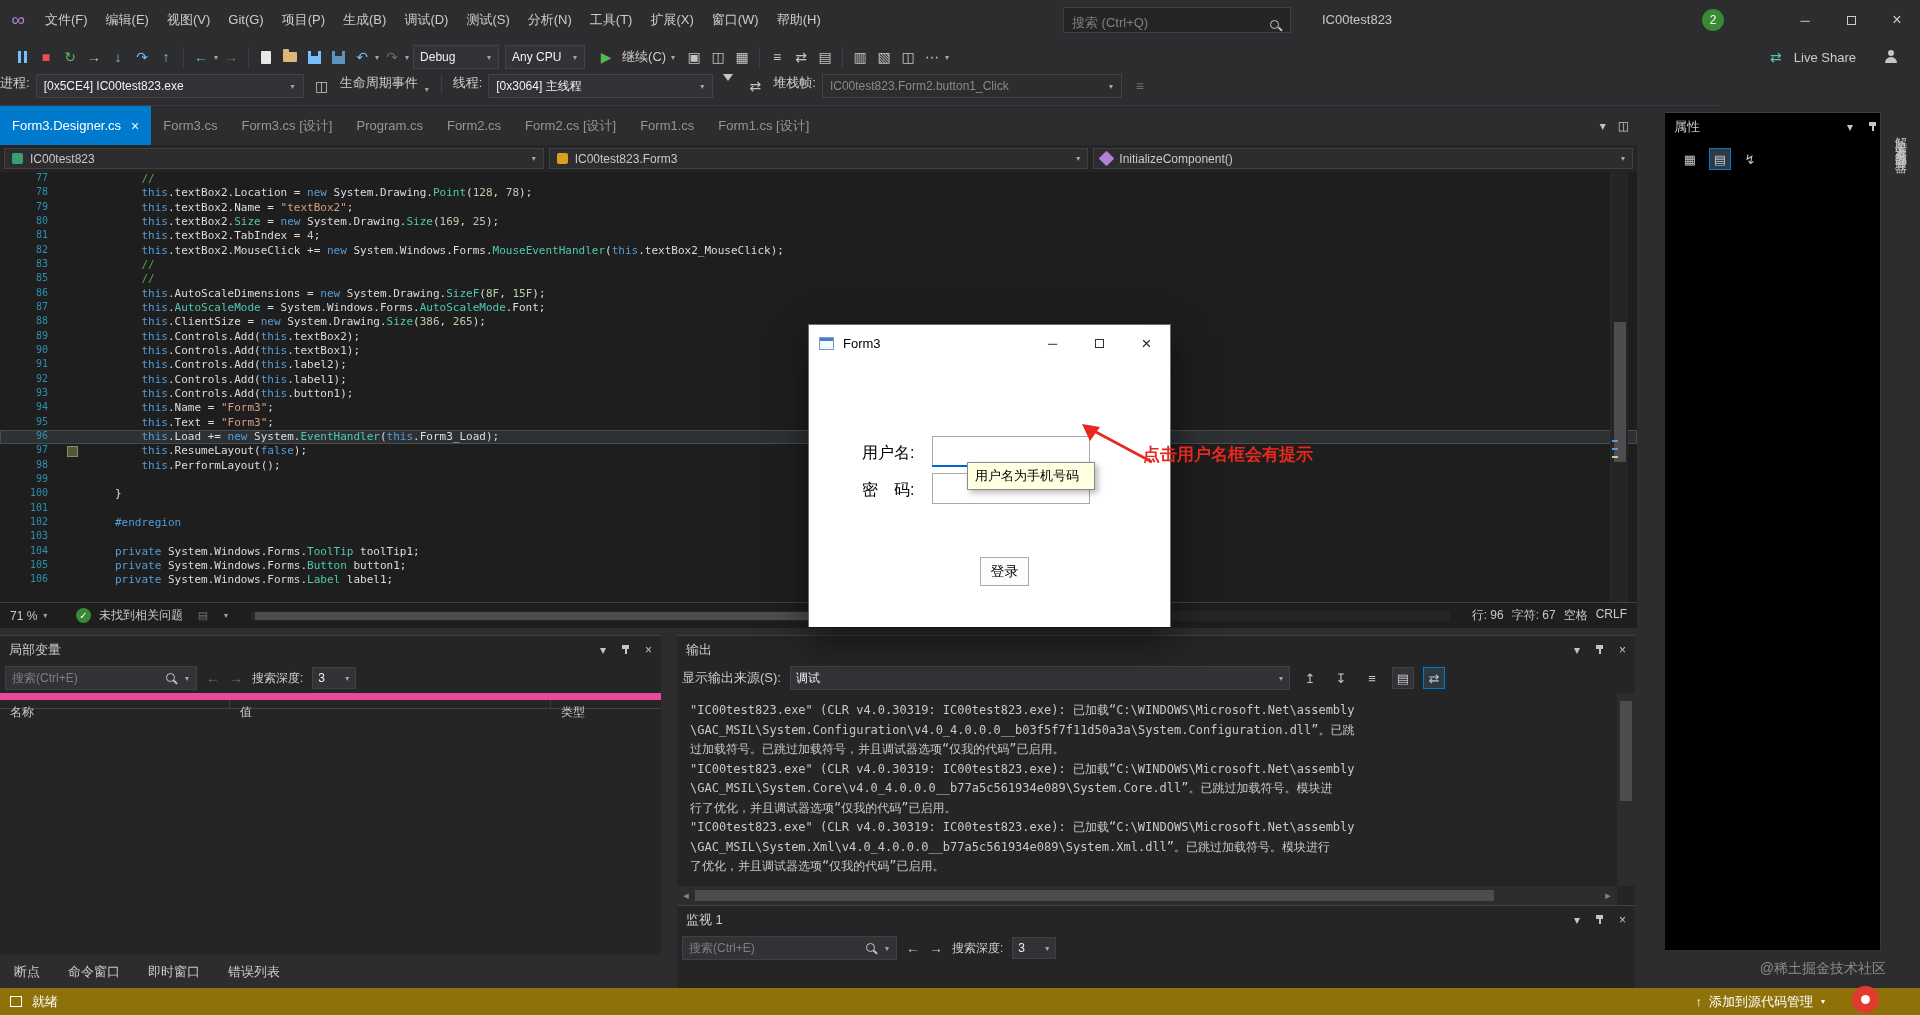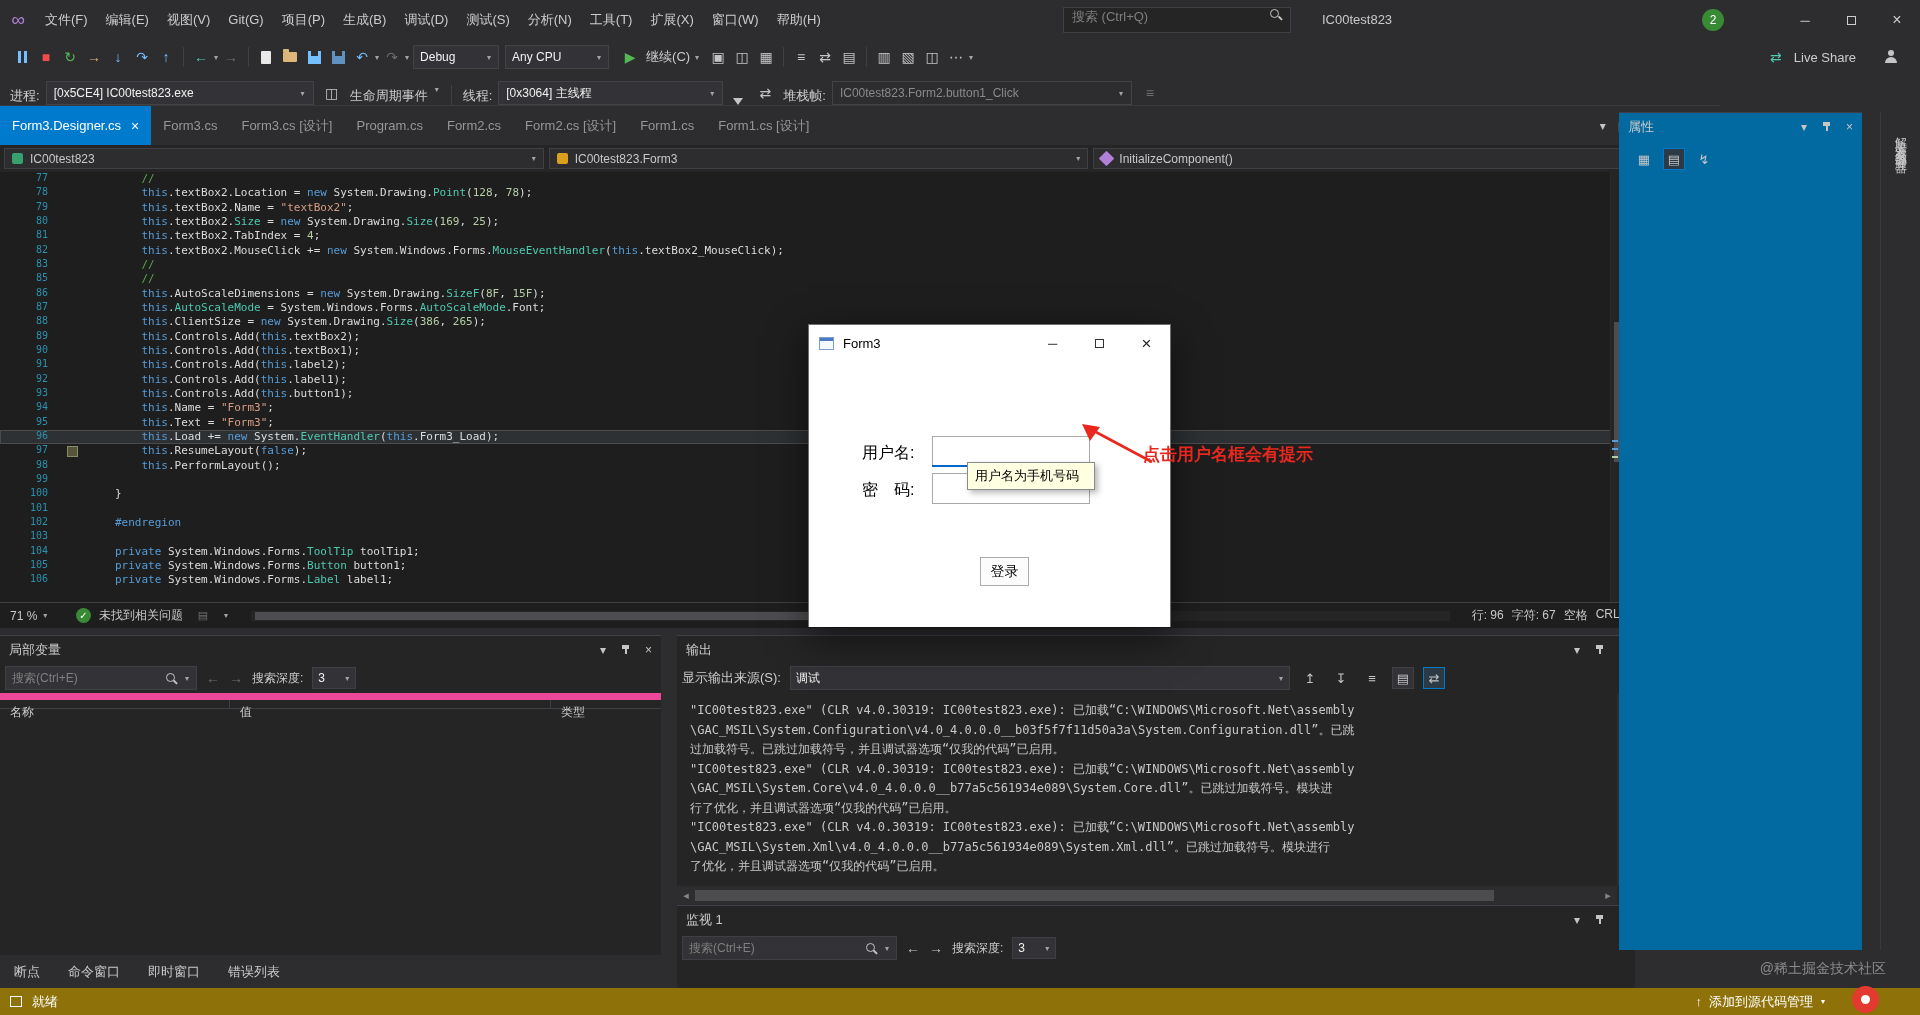--- a/index.html
+++ b/index.html
@@ -4,50 +4,50 @@
 <style>
 *{margin:0;padding:0;box-sizing:border-box}
 html,body{width:1920px;height:1015px;overflow:hidden}
 body{font-family:"Liberation Sans",sans-serif;background:#1e1e1e}
 #app{position:relative;width:1920px;height:1015px;background:#2d2d30;color:#ccc;overflow:hidden}
 
 #titlebar{position:absolute;left:0;top:0;width:1920px;height:40px;background:#2d2d30;display:flex;align-items:center}
 #vs-logo{width:36px;text-align:center;font-size:19px;color:#b485d8;font-style:italic}
 #menubar{display:flex;height:40px}
 .menu-item{padding:0 9px;line-height:40px;font-size:13px;color:#cccccc;cursor:default}
-#title-search{position:absolute;left:1063px;top:7px;width:228px;height:26px;background:#252526;border:1px solid #3f3f46;display:flex;align-items:flex-start;padding:0 8px;font-size:13px;color:#7f7f7f}
+#title-search{position:absolute;left:1063px;top:7px;width:228px;height:26px;background:#252526;border:1px solid #3f3f46;display:flex;align-items:flex-end;padding:0 8px;font-size:13px;color:#7f7f7f}
 #title-search .txt{flex:1}
 #app-title-text{position:absolute;left:1322px;top:0;line-height:40px;font-size:13px;color:#c8c8c8}
 #account-badge{position:absolute;left:1702px;top:9px;width:22px;height:22px;border-radius:50%;background:#388a34;color:#fff;font-size:12px;display:flex;align-items:center;justify-content:center}
 #win-controls{position:absolute;right:0;top:0;display:flex}
 .win-btn{width:46px;height:40px;display:flex;align-items:center;justify-content:center;color:#cccccc;font-size:13px}
 .glyph-square{width:9px;height:9px;border:1px solid currentColor;display:inline-block}
 
 #toolbar{position:absolute;left:0;top:40px;width:1920px;height:34px;display:flex;align-items:center;padding-left:10px}
 .tbtn{min-width:22px;height:24px;display:flex;align-items:center;justify-content:center;font-size:14px;color:#c5c5c5;margin:0 1px}
 .tdd{font-size:8px;color:#a5a5a5;margin:0 1px;align-self:center}
 .tsep{width:1px;height:20px;background:#3f3f46;margin:0 5px}
 .blue{color:#75beff}.green{color:#53b853}.red{color:#f14c4c}.teal{color:#4ec9b0}.gold{color:#dcb67a}.dim{color:#6d6d6d}
 .ic-pause{width:9px;height:12px;border-left:3px solid #75beff;border-right:3px solid #75beff}
 .ic-folder{width:14px;height:10px;background:#dcb67a;border-radius:1px;position:relative}
 .ic-folder::before{content:"";position:absolute;left:0;top:-3px;width:6px;height:3px;background:#dcb67a;border-radius:1px 1px 0 0}
 .ic-save{width:13px;height:13px;background:#75beff;position:relative}
 .ic-save::after{content:"";position:absolute;left:3px;top:0;width:7px;height:5px;background:#2d2d30}
 .ic-doc{width:10px;height:13px;background:#e8e8e8;border-radius:1px}
 .combo{height:24px;background:#333337;border:1px solid #434346;color:#f1f1f1;font-size:12px;display:flex;align-items:center;justify-content:space-between;padding:0 6px;margin:0 3px}
-#combo-config{width:86px}#combo-platform{width:104px}
+#combo-config{width:86px}#combo-platform{width:80px}
 #continue-group{display:flex;align-items:center;margin:0 6px}
 #continue-group .lbl{font-size:13px;color:#cccccc;margin:0 4px}
 #live-share{position:absolute;right:64px;top:0;height:34px;display:flex;align-items:center;gap:6px;font-size:13px;color:#cccccc}
 .ic-person{position:relative;width:14px;height:13px;display:inline-block}
 .ic-person::before{content:"";position:absolute;left:4px;top:0;width:6px;height:6px;border-radius:50%;background:#c5c5c5}
 .ic-person::after{content:"";position:absolute;left:1px;top:7px;width:12px;height:6px;border-radius:6px 6px 0 0;background:#c5c5c5}
 #feedback-icon{position:absolute;right:22px;top:10px}
 
-#debugbar{position:absolute;left:0;top:74px;width:1720px;height:32px;display:flex;align-items:flex-end;padding-left:10px;gap:6px;border-bottom:1px solid #3a3a3e}
+#debugbar{position:absolute;left:0;top:74px;width:1720px;height:32px;display:flex;align-items:flex-start;gap:6px;border-bottom:1px solid #3a3a3e}
 .dbg-label{font-size:13px;color:#cccccc;flex:none}
 .dbg-combo{height:24px;background:#333337;border:1px solid #434346;font-size:12px;color:#f1f1f1;display:flex;align-items:center;justify-content:space-between;padding:0 7px;flex:none}
 #proc-combo{width:268px}#thread-combo{width:225px}
 #stack-combo{width:300px;background:#2d2d30;color:#8a8a8a}
 .ic-funnel{width:0;height:0;border-left:5px solid transparent;border-right:5px solid transparent;border-top:7px solid #c5c5c5;margin:0 4px}
 
 #tabbar{position:absolute;left:0;top:106px;width:1637px;height:39px;background:#2d2d30;display:flex;align-items:stretch}
 .tab{display:flex;align-items:center;padding:0 12px;font-size:13px;color:#969696;cursor:default}
 .tab.active{background:#007acc;color:#ffffff}
 .tab-close{margin-left:10px;font-size:14px;color:#ffffff}
@@ -99,21 +99,21 @@
 .out-line{font:12px "DejaVu Sans Mono",monospace;color:#c8c8c8;line-height:19.5px;white-space:pre}
 #output-vscroll{position:absolute;right:0;top:57px;width:18px;bottom:19px;background:#2d2d30}
 #output-vscroll .thumb{position:absolute;left:3px;top:8px;width:12px;height:100px;background:#4d4d50}
 #output-hscroll{position:absolute;left:0;bottom:0;right:18px;height:19px;background:#2d2d30;display:flex;align-items:center}
 #output-hscroll .thumb{position:absolute;left:18px;top:4px;width:85%;height:11px;background:#4d4d50}
 .hs-arrow{width:18px;text-align:center;color:#858585;font-size:11px}
 .out-ic{min-width:22px;height:22px;display:flex;align-items:center;justify-content:center;color:#c5c5c5;font-size:13px}
 .out-ic.boxed{border:1px solid #3f3f46;background:#333337}
 .out-ic.sel{border:1px solid #007acc;background:#2b3a45}
 
-#properties-panel{position:absolute;left:1619px;top:112px;width:243px;height:838px;background:#0369a1;border-top:1px solid #3f3f46}
+#properties-panel{position:absolute;left:1665px;top:112px;width:243px;height:838px;background:#000000;border-top:1px solid #3f3f46}
 #prop-toolbar{display:flex;gap:8px;padding:8px 0 0 14px}
 .prop-ic{width:22px;height:22px;display:flex;align-items:center;justify-content:center;color:#c5c5c5;font-size:13px}
 .prop-ic.sel{border:1px solid #007acc;background:#2b3a45}
 #right-strip{position:absolute;left:1880px;top:112px;width:40px;height:838px;background:#2d2d30;border-left:1px solid #3a3a3e}
 #strip-label{writing-mode:vertical-rl;font-size:12px;color:#c8c8c8;margin:16px auto 0;letter-spacing:3px;display:block;text-align:left}
 
 #statusbar{position:absolute;left:0;top:988px;width:1920px;height:27px;background:#8e7209;display:flex;align-items:center;padding:0 10px;font-size:13px;color:#ffffff}
 #sb-left-icon{width:12px;height:11px;border:1px solid #fff;margin-right:10px}
 #sb-right{margin-left:auto;display:flex;align-items:center;gap:7px;margin-right:84px}
 #notif-circle{position:absolute;left:1852px;top:986px;width:27px;height:27px;border-radius:50%;background:#e23a2e;z-index:90}

